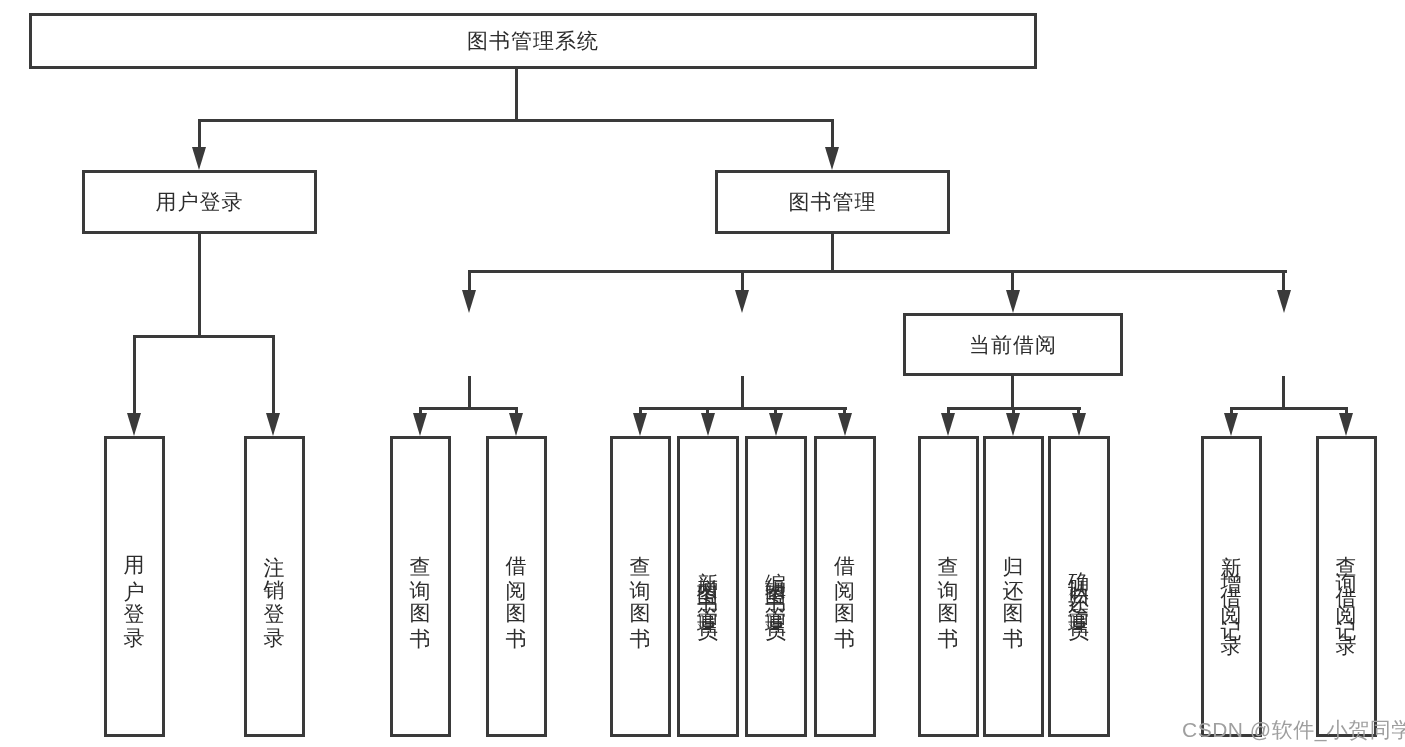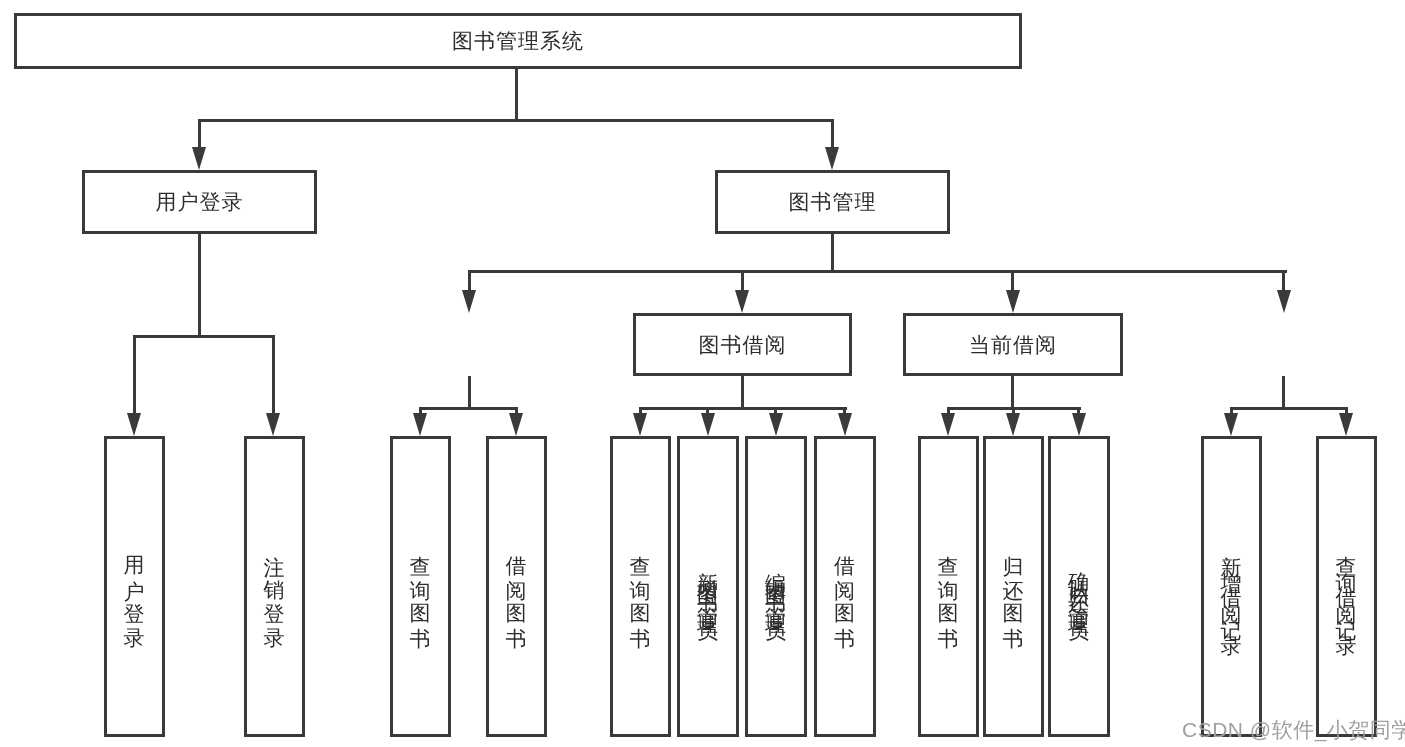--- a/index.html
+++ b/index.html
@@ -62,21 +62,21 @@
     letter-spacing: 0.5px;
     white-space: nowrap;
     z-index: 5;
   }
 </style>
 </head>
 <body>
 
 <div class="canvas">
 
-  <div class="node" style="left:14px; top:13px; width:1008px; height:56px;">
+  <div class="node" style="left:29px; top:13px; width:1008px; height:56px;">
     <span class="hlabel">图书管理系统</span>
   </div>
 
   <div class="ln" style="left:515px; top:69px; width:3px; height:52px;"></div>
   <div class="ln" style="left:198px; top:119px; width:636px; height:3px;"></div>
   <div class="ln" style="left:198px; top:119px; width:3px; height:32px;"></div>
   <div class="arr" style="left:192px; top:147px;"></div>
   <div class="ln" style="left:831px; top:119px; width:3px; height:32px;"></div>
   <div class="arr" style="left:825px; top:147px;"></div>
 
@@ -98,23 +98,20 @@
   <div class="ln" style="left:468px; top:270px; width:819px; height:3px;"></div>
   <div class="ln" style="left:468px; top:270px; width:3px; height:24px;"></div>
   <div class="arr" style="left:462px; top:290px;"></div>
   <div class="ln" style="left:741px; top:270px; width:3px; height:24px;"></div>
   <div class="arr" style="left:735px; top:290px;"></div>
   <div class="ln" style="left:1011px; top:270px; width:3px; height:24px;"></div>
   <div class="arr" style="left:1006px; top:290px;"></div>
   <div class="ln" style="left:1282px; top:270px; width:3px; height:24px;"></div>
   <div class="arr" style="left:1277px; top:290px;"></div>
 
-  <div class="node" style="left:633px; top:313px; width:219px; height:63px;">
-    <span class="hlabel">图书借阅</span>
-  </div>
   <div class="node" style="left:903px; top:313px; width:220px; height:63px;">
     <span class="hlabel">当前借阅</span>
   </div>
 
   <div class="ln" style="left:468px; top:376px; width:3px; height:34px;"></div>
   <div class="ln" style="left:419px; top:407px; width:99px; height:3px;"></div>
   <div class="ln" style="left:419px; top:407px; width:3px; height:14px;"></div>
   <div class="arr" style="left:413px; top:413px;"></div>
   <div class="ln" style="left:515px; top:407px; width:3px; height:14px;"></div>
   <div class="arr" style="left:509px; top:413px;"></div>

